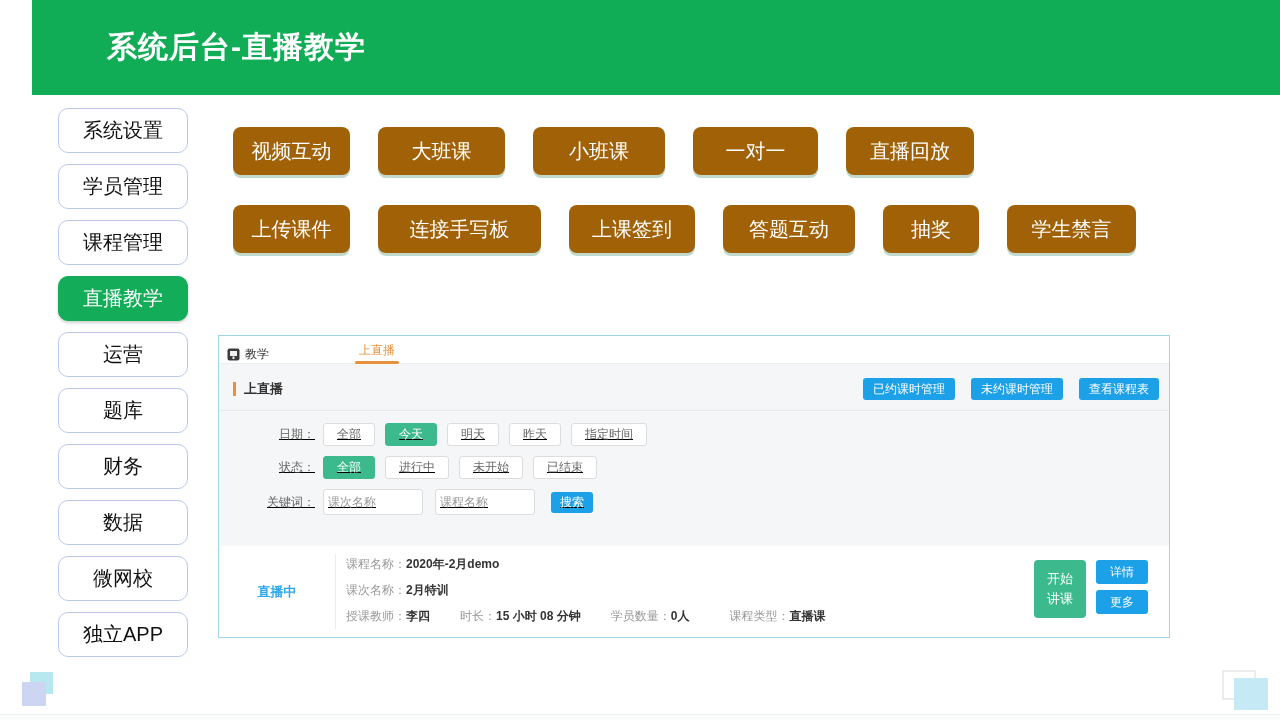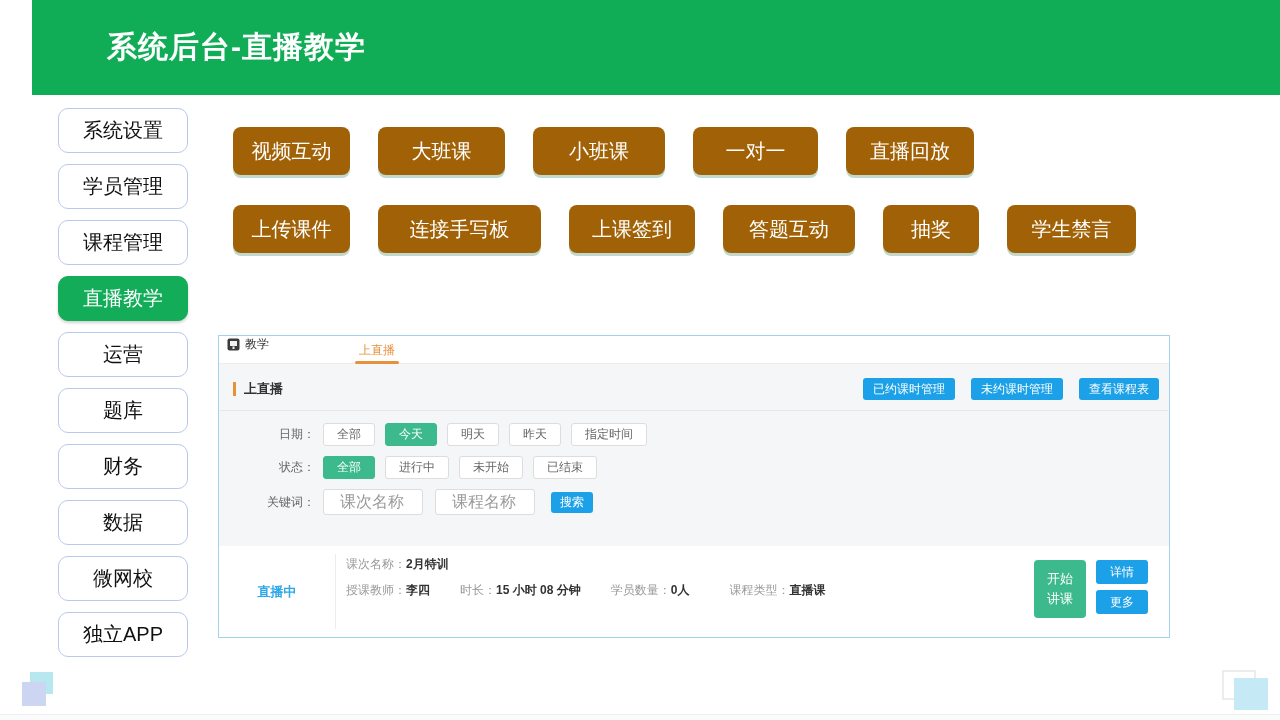--- a/index.html
+++ b/index.html
@@ -25,21 +25,21 @@
   .feat-row { display:flex; gap:28px; margin-bottom:30px; }
   .feat-btn { height:48px; background:#a16207; border:none; border-radius:8px;
               color:#fff; font-size:20px; display:flex; align-items:center;
               justify-content:center; cursor:pointer;
               box-shadow:0 3px 0 rgba(8,100,50,.25); }
 
   
   .panel { position:absolute; left:218px; top:335px; width:952px; height:303px;
            background:#fff; border:1px solid #9fd4ec; }
   .tabbar { height:28px; background:#fff; border-bottom:1px solid #ededed;
-            display:flex; align-items:flex-start; position:relative; }
+            display:flex; align-items:flex-end; position:relative; }
   .brand { display:flex; align-items:center; gap:5px; margin-left:8px; }
   .brand-icon { width:13px; height:13px; display:block; }
   .brand-label { font-size:12px; color:#333; }
   .tab { position:absolute; left:140px; top:0; height:28px; display:flex;
          align-items:center; cursor:pointer; }
   .tab span { font-size:12px; color:#e8913c; }
   .tab .underline { position:absolute; left:-4px; bottom:0; width:44px; height:3px;
                     background:#e8913c; border-radius:2px; }
 
   .panel-body { background:#f5f6f7; height:182px; }
@@ -47,28 +47,28 @@
                   padding:14px 10px 10px 14px; }
   .sec-title { display:flex; align-items:center; gap:8px; }
   .sec-bar { width:3px; height:14px; background:#e8913c; }
   .sec-text { font-size:13px; font-weight:bold; color:#333; }
   .head-btns { display:flex; gap:16px; }
   .blue-btn { background:#1ca0e8; color:#fff; border:none; border-radius:3px;
               height:22px; padding:0 10px; font-size:12px; cursor:pointer; }
   .head-divider { height:1px; background:#e7e7e7; margin:0 1px; }
 
   .filters { padding:12px 0 0 34px; }
-  .f-row { display:flex; align-items:center; margin-bottom:10px; }
+  .f-row { display:flex; align-items:center; margin-bottom:10px;text-decoration:underline; }
   .f-label { width:62px; font-size:12px; color:#666; text-align:right; margin-right:8px; }
   .f-opt { height:23px; padding:0 13px; margin-right:10px; background:#fff;
            border:1px solid #ddd; border-radius:3px; font-size:12px; color:#666;
            cursor:pointer; }
   .f-opt.active { background:#3cba8e; border-color:#3cba8e; color:#fff; }
   .f-input { width:100px; height:26px; margin-right:12px; border:1px solid #ddd;
-             border-radius:3px; padding:0 16px; font-size:16px; color:#a21caf;
+             border-radius:3px; padding:0 4px; font-size:12px; color:#a21caf;
              background:#fff; }
   .f-input::placeholder { color:#999; }
   .search-btn { background:#1ca0e8; color:#fff; border:none; border-radius:3px;
                 height:21px; padding:0 9px; font-size:12px; margin-left:4px; cursor:pointer; }
 
   .list-area { background:#fff; height:91px; display:flex; align-items:stretch; }
   .row-status { width:117px; display:flex; align-items:center; justify-content:center;
                 border-right:1px solid #ececec; margin:8px 0; }
   .row-status span { color:#2fa8e8; font-size:13px; font-weight:bold; }
   .row-details { flex:1; padding:10px 0 0 10px; font-size:12px; }
@@ -188,20 +188,24 @@
       </div>
     </div>
   </div>
 
   <div class="list-area">
     <div class="row-status">
       <span>直播中</span>
     </div>
     <div class="row-details">
       <div class="d-line">
+        <span class="d-label">课程名称：</span>
+        <span class="d-value">2020年-2月demo</span>
+      </div>
+      <div class="d-line">
         <span class="d-label">课次名称：</span>
         <span class="d-value">2月特训</span>
       </div>
       <div class="d-line">
         <span class="d-label">授课教师：</span>
         <span class="d-value">李四</span>
         <span class="d-label d-gap">时长：</span>
         <span class="d-value">15 小时 08 分钟</span>
         <span class="d-label d-gap">学员数量：</span>
         <span class="d-value">0人</span>

